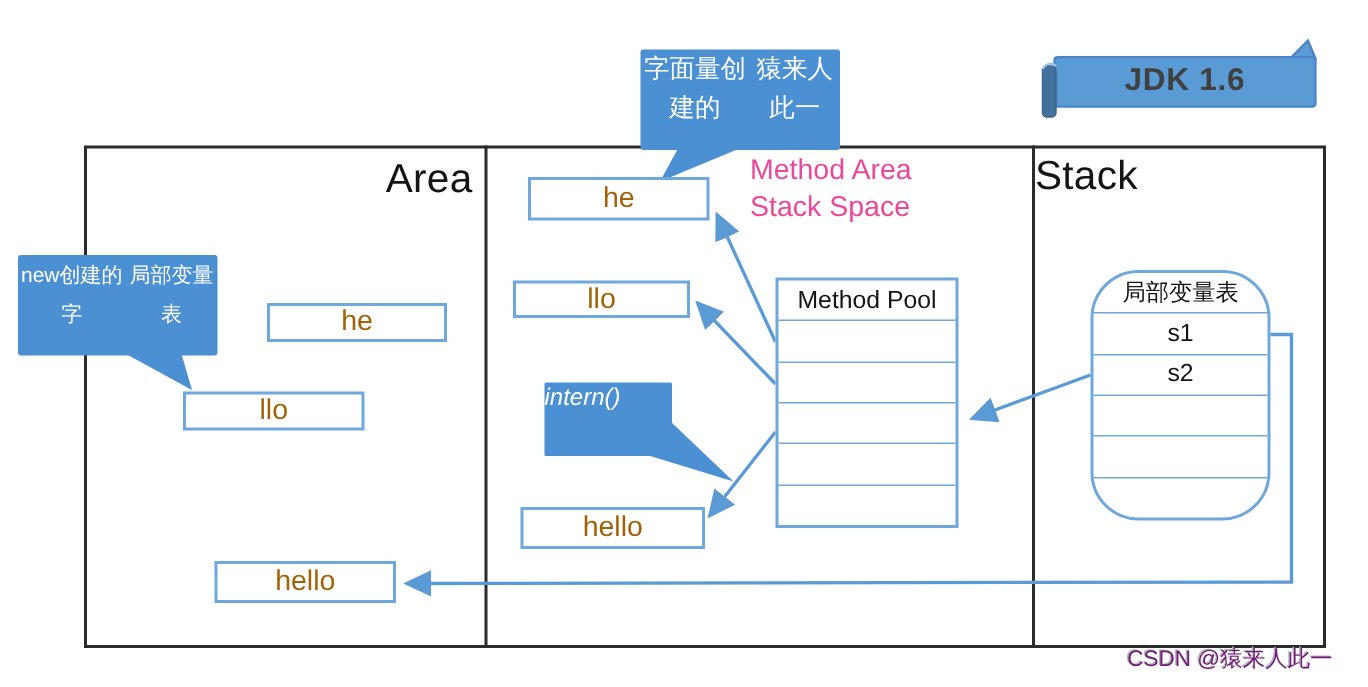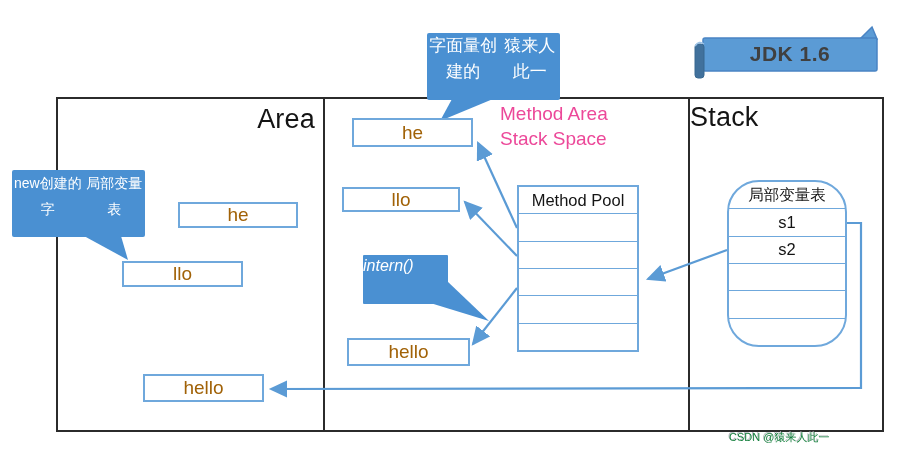--- a/index.html
+++ b/index.html
@@ -33,22 +33,22 @@
   .pool-table{left:517px;top:185px;width:122px;height:167px;}
   .lvt-table{left:727px;top:180px;width:120px;height:167px;border-radius:32px;}
   .lvt-table .thead{font-size:15.5px;}
   .callout{position:absolute;background:#4a90d2;color:#ffffff;text-align:center;
     box-sizing:border-box;display:flex;flex-direction:row;justify-content:flex-start;}
   .c-new{left:12px;top:170px;width:133px;height:67px;font-size:14px;line-height:26px;border-radius:2px;}
   .c-literal{left:427px;top:33px;width:133px;height:67px;font-size:17px;line-height:26px;border-radius:2px;}
   .c-intern{left:363px;top:255px;width:85px;height:49px;font-size:16px;line-height:22px;border-radius:1px;font-style:italic;}
   .banner-label{position:absolute;left:703px;top:42px;width:174px;text-align:center;
     color:#404040;font-size:21px;font-weight:600;letter-spacing:.5px;}
-  .watermark{position:absolute;left:729px;top:430px;width:182px;font-size:11px;
-    color:#15803d;text-shadow:1px 1px 0 #ffffff,-1px -1px 0 #b2b6bb;white-space:nowrap;}
+  .watermark{position:absolute;left:729px;top:430px;width:182px;font-size:15px;
+    color:#701a75;text-shadow:1px 1px 0 #ffffff,-1px -1px 0 #b2b6bb;white-space:nowrap;text-align:center;}
 </style>
 </head>
 <body>
 
 <div class="canvas">
 
   <div class="outer-frame"></div>
   <div class="vdiv d1"></div>
   <div class="vdiv d2"></div>
 

